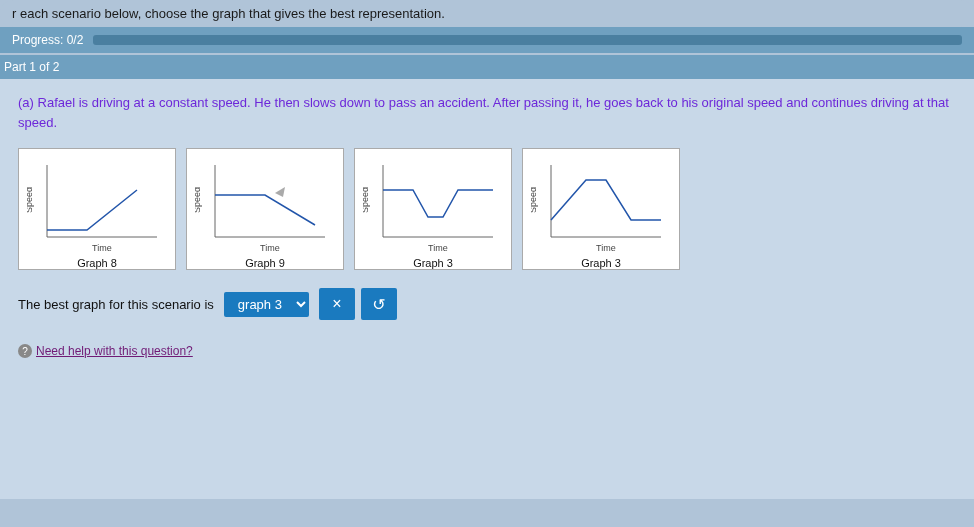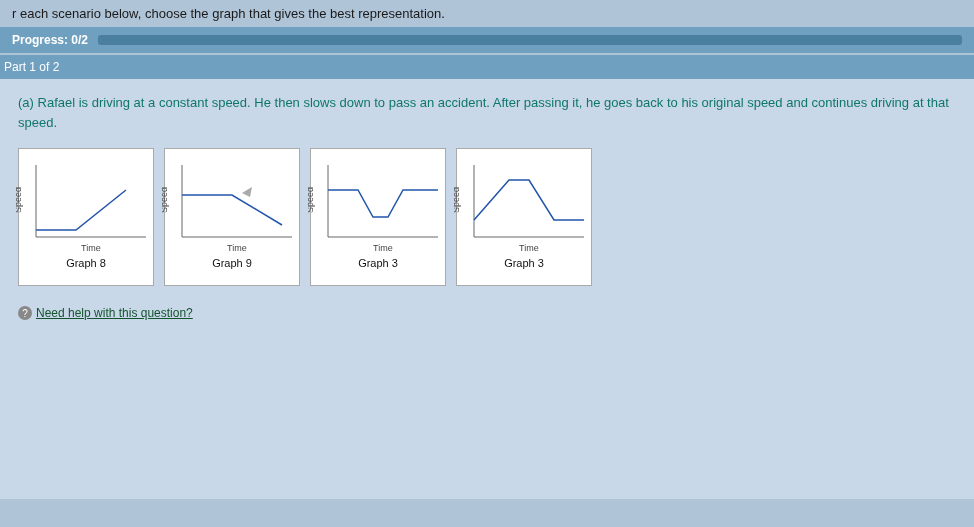--- a/index.html
+++ b/index.html
@@ -23,21 +23,20 @@
       background: #6fa0c0;
       padding: 6px 12px;
       display: flex;
       align-items: center;
       gap: 10px;
     }
     .progress-label {
       color: #fff;
       font-size: 12px;
       white-space: nowrap;
-      font-weight: bold;
     }
     .progress-track {
       background: #4a7fa0;
       height: 10px;
       flex: 1;
       border-radius: 3px;
       overflow: hidden;
     }
     .progress-fill {
       background: #fff;
@@ -54,43 +53,43 @@
     }
 
     .main-content {
       background: #c8d8e8;
       padding: 14px 18px;
       min-height: 420px;
     }
 
     .question-text {
       font-size: 13px;
-      color: #0f766e;
+      color: #6d28d9;
       line-height: 1.5;
       margin-bottom: 16px;
     }
     .question-text span {
       font-weight: normal;
     }
 
     .graphs-row {
       display: flex;
       gap: 10px;
       margin-bottom: 18px;
       justify-content: flex-start;
     }
 
     .graph-container {
       display: flex;
       flex-direction: column;
       align-items: center;
       background: #fff;
       border: 1px solid #aaa;
-      padding: 6px 6px 16px 6px;
-      width: 136px;
+      padding: 6px 6px 0 6px;
+      width: 158px;
     }
 
     .graph-svg {
       width: 140px;
       height: 100px;
     }
 
     .graph-label {
       font-size: 11px;
       color: #111;
@@ -265,18 +264,32 @@
         <text class="axis-label-y" x="2" y="45" transform="rotate(-90,10,50)">Speed</text>
         <text class="axis-label-x" x="65" y="96">Time</text>
 
         <polyline class="graph-line" points="20,65 55,25 75,25 100,65 130,65"></polyline>
       </svg>
       <div class="graph-label">Graph 3</div>
     </div>
 
   </div>
 
+  <div class="answer-row">
+    <span class="answer-text">The best graph for this scenario is</span>
+    <select class="answer-select">
+      <option value="graph 1">graph 1</option>
+      <option value="graph 2">graph 2</option>
+      <option value="graph 3" selected="">graph 3</option>
+      <option value="graph 4">graph 4</option>
+    </select>
+
+    <div class="action-buttons">
+      <button class="btn-x">×</button>
+      <button class="btn-refresh">↺</button>
+    </div>
+  </div>
 
   <div class="need-help">
     <div class="help-icon">?</div>
-    <span style="color:#14532d; cursor:pointer; text-decoration:underline;">Need help with this question?</span>
+    <span style="color:#701a75; cursor:pointer; text-decoration:underline;">Need help with this question?</span>
   </div>
 </div>
 
 </body></html>

